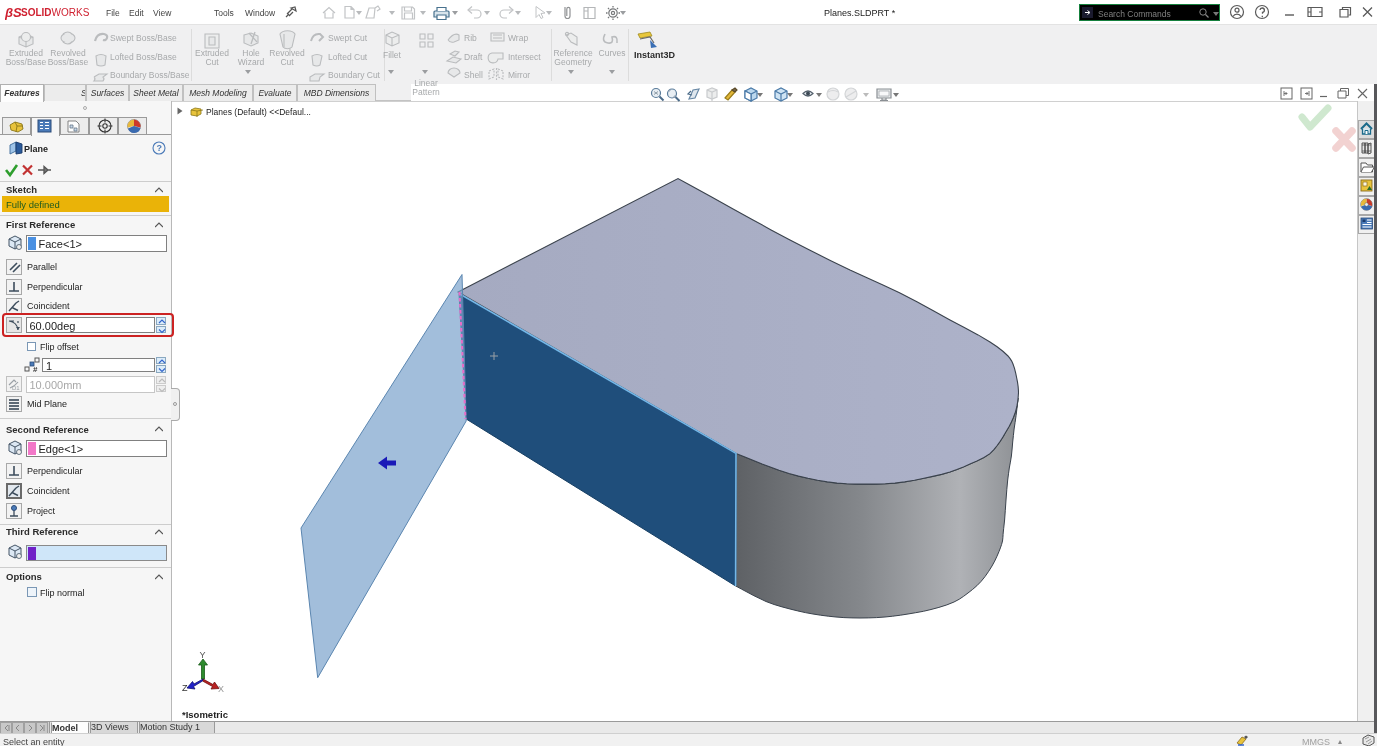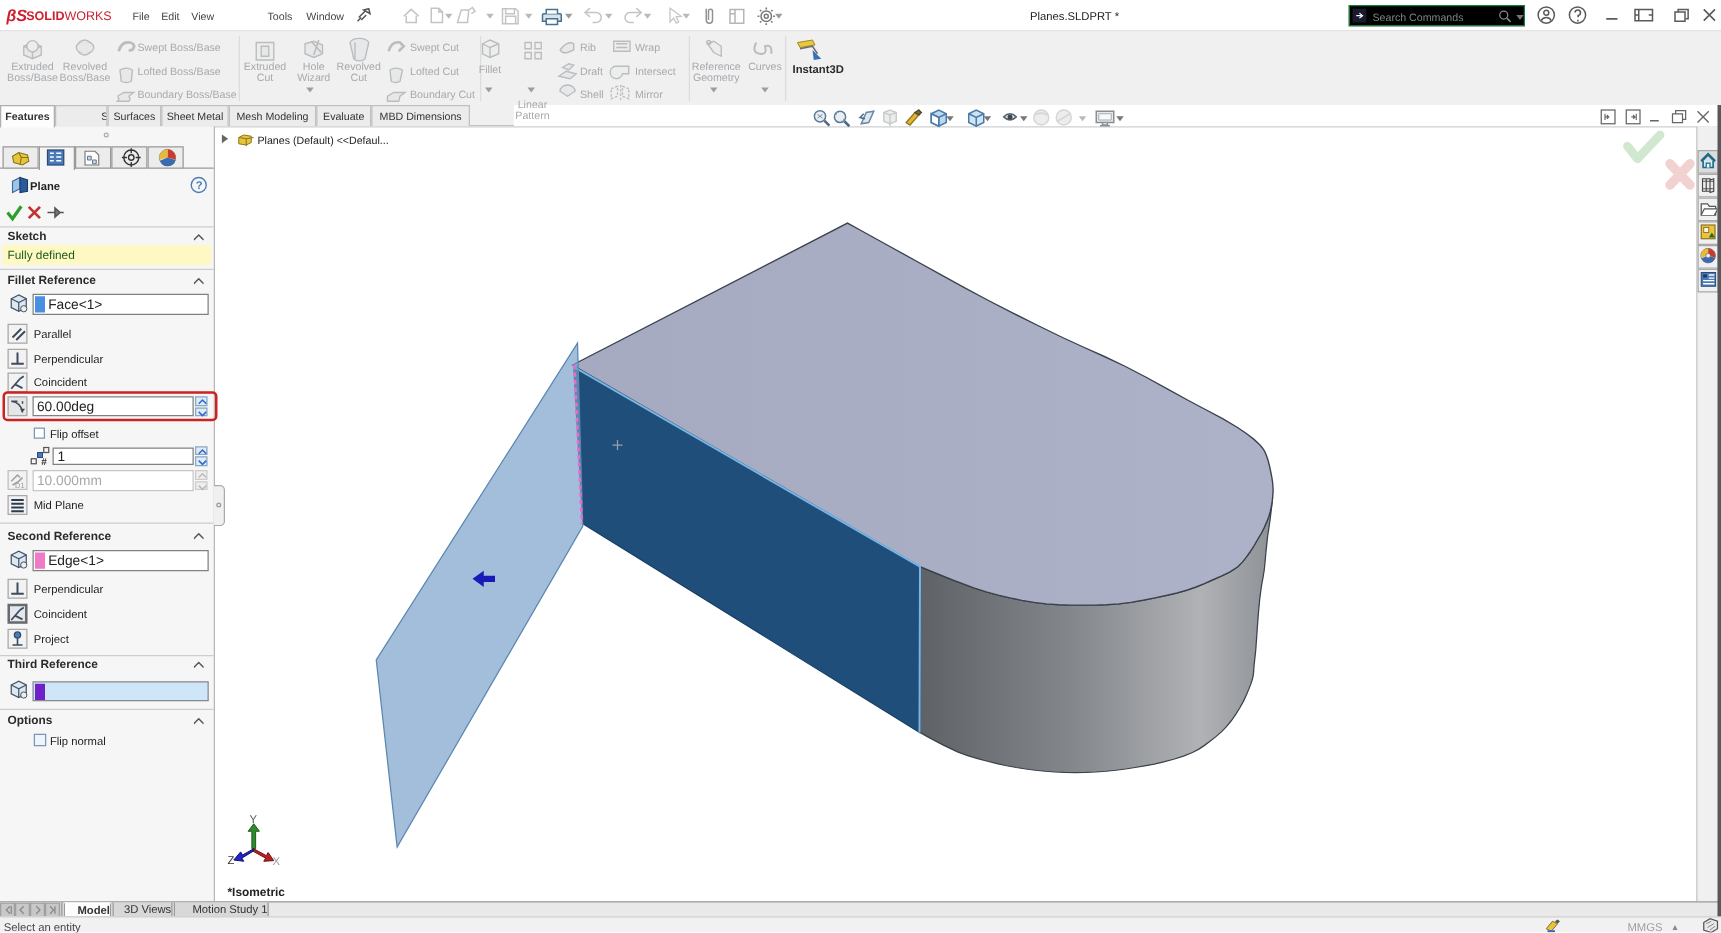--- a/index.html
+++ b/index.html
@@ -9,21 +9,21 @@
 
 #titlebar { position:absolute; left:0; top:0; width:1377px; height:24px; background:#fff; }
 .menu { position:absolute; top:8px; font-size:8.5px; color:#444; }
 
 #ribbon { position:absolute; left:0; top:24px; width:1377px; height:60px; background:#f0f0f1; border-top:1px solid #e3e3e3; }
 .rsep { position:absolute; top:4px; height:52px; width:1px; background:#dcdcdc; }
 .rlabel { position:absolute; font-size:8.5px; color:#a7a9ab; text-align:center; line-height:9px; }
 .rlabel2 { position:absolute; font-size:8.5px; color:#a7a9ab; white-space:nowrap; }
 .caret { position:absolute; width:0; height:0; border-left:3.5px solid transparent; border-right:3.5px solid transparent; border-top:4px solid #9b9da0; }
 
-#tabrow { position:absolute; left:0; top:84px; width:411px; height:17px; background:#f0f0f1; border-bottom:1px solid #c3c3c3; }
+#tabrow { position:absolute; left:0; top:84px; width:411px; height:17px; background:#f0f0f1; border-bottom:1px solid #c3c3c3;font-style:italic; }
 #tabline { position:absolute; left:0; top:101px; width:1374px; height:1px; background:#d0d0d0; }
 .tab { position:absolute; top:0; height:17px; border:1px solid #c0c0c0; border-bottom:none; background:#ececec; color:#333; font-size:8.5px; text-align:center; line-height:16px; white-space:nowrap; overflow:hidden; }
 .tab.active { background:#fdfdfd; font-weight:bold; border-color:#b0b0b0; height:18px; z-index:2; }
 
 #pm { position:absolute; left:0; top:101px; width:172px; height:620px; background:#f6f6f6; border-right:1px solid #b8b8b8; }
 .sechead { position:absolute; left:6px; font-weight:bold; font-size:9.5px; color:#2b2b2b; }
 .chev { position:absolute; left:155px; width:8px; height:8px; }
 .sep { position:absolute; left:0; width:171px; height:1px; background:#cdcdcd; }
 .ibtn { position:absolute; left:6px; width:16px; height:16px; background:#f2f2f2; border:1px solid #a8a8a8; }
 .lbl { position:absolute; left:27px; font-size:9px; color:#222; }
@@ -33,21 +33,21 @@
 .spin div + div { margin-top:1px; }
 .spin svg { position:absolute; left:1px; top:1px; }
 
 #viewport { position:absolute; left:172px; top:101px; width:1202px; height:620px; background:#fff; }
 
 #taskpane { position:absolute; left:1357px; top:101px; width:17px; height:620px; background:#f0f0f0; border-left:1px solid #c6c6c6; }
 #darkedge { position:absolute; left:1374px; top:84px; width:3px; height:649px; background:#58585b; z-index:10; }
 .tpcell { position:absolute; left:0; width:17px; height:19px; border:1px solid #a8a8a8; background:#f0f0f0; }
 
 #bottombar { position:absolute; left:0; top:721px; width:1377px; height:12px; background:#e9e9e9; border-top:1px solid #9a9a9a; }
-.btab { position:absolute; top:0; height:12px; background:#d8d8d8; border:1px solid #9a9a9a; border-top:none; font-size:9px; color:#333; text-align:right; line-height:11px; white-space:nowrap; }
+.btab { position:absolute; top:0; height:12px; background:#d8d8d8; border:1px solid #9a9a9a; border-top:none; font-size:9px; color:#333; text-align:left; line-height:11px; white-space:nowrap; }
 #statusbar { position:absolute; left:0; top:733px; width:1377px; height:13px; background:#f1f1f1; border-top:1px solid #cfcfcf; font-size:9px; color:#444; }
 </style>
 </head>
 <body>
 
 <div id="titlebar">
 
   <div class="abs" style="left:5px; top:4px; width:160px; height:16px;">
     <svg width="160" height="16">
       <text x="0" y="13" font-family="Liberation Sans" font-size="13" font-weight="bold" font-style="italic" fill="#cf1f2f">βS</text>
@@ -402,25 +402,25 @@
   <svg class="abs" style="left:5px; top:61px;" width="50" height="16" viewBox="0 0 50 16">
     <path d="M1 8 l4 5 l7 -10" stroke="#2e9e2e" stroke-width="2.6" fill="none"></path>
     <path d="M18 3.5 l9 9 M27 3.5 l-9 9" stroke="#c23232" stroke-width="2.2" fill="none"></path>
     <path d="M33 8 h6 M39 4.5 v7 l4 -3.5 z M43 8 h3" stroke="#555" stroke-width="1.3" fill="#777"></path>
   </svg>
   <div class="sep" style="top:80px;"></div>
   <div class="sechead" style="top:83px;">Sketch</div>
   <svg class="chev" style="top:86px;">
       <path d="M0 5 l4 -4 l4 4" stroke="#555" fill="none" stroke-width="1.2"></path>
     </svg>
-  <div class="abs" style="left:2px; top:94.5px; width:167px; height:16px; background:#fef9c3;">
+  <div class="abs" style="left:2px; top:94.5px; width:167px; height:16px; background:#eab308;">
     <div class="abs" style="left:4px; top:3px; color:#1e5a1e; font-size:9.5px;">Fully defined</div>
   </div>
   <div class="sep" style="top:114px;"></div>
-  <div class="sechead" style="top:118px;">Fillet Reference</div>
+  <div class="sechead" style="top:118px;">First Reference</div>
   <svg class="chev" style="top:121px;">
       <path d="M0 5 l4 -4 l4 4" stroke="#555" fill="none" stroke-width="1.2"></path>
     </svg>
 
   <svg class="abs" style="left:7px; top:133px;" width="16" height="18" viewBox="0 0 16 18">
     <path d="M2 5 l6 -3 l6 3 v7 l-6 3 l-6 -3 z" fill="#dce8f4" stroke="#456" stroke-width="1"></path>
     <path d="M2 5 l6 3 l6 -3 M8 8 v7" fill="none" stroke="#456" stroke-width="1"></path>
     <circle cx="12" cy="13" r="2.5" fill="#eee" stroke="#456" stroke-width="0.8"></circle>
   </svg>
   <div class="inbox" style="left:25.5px; top:134px; width:141px; height:17px;">

